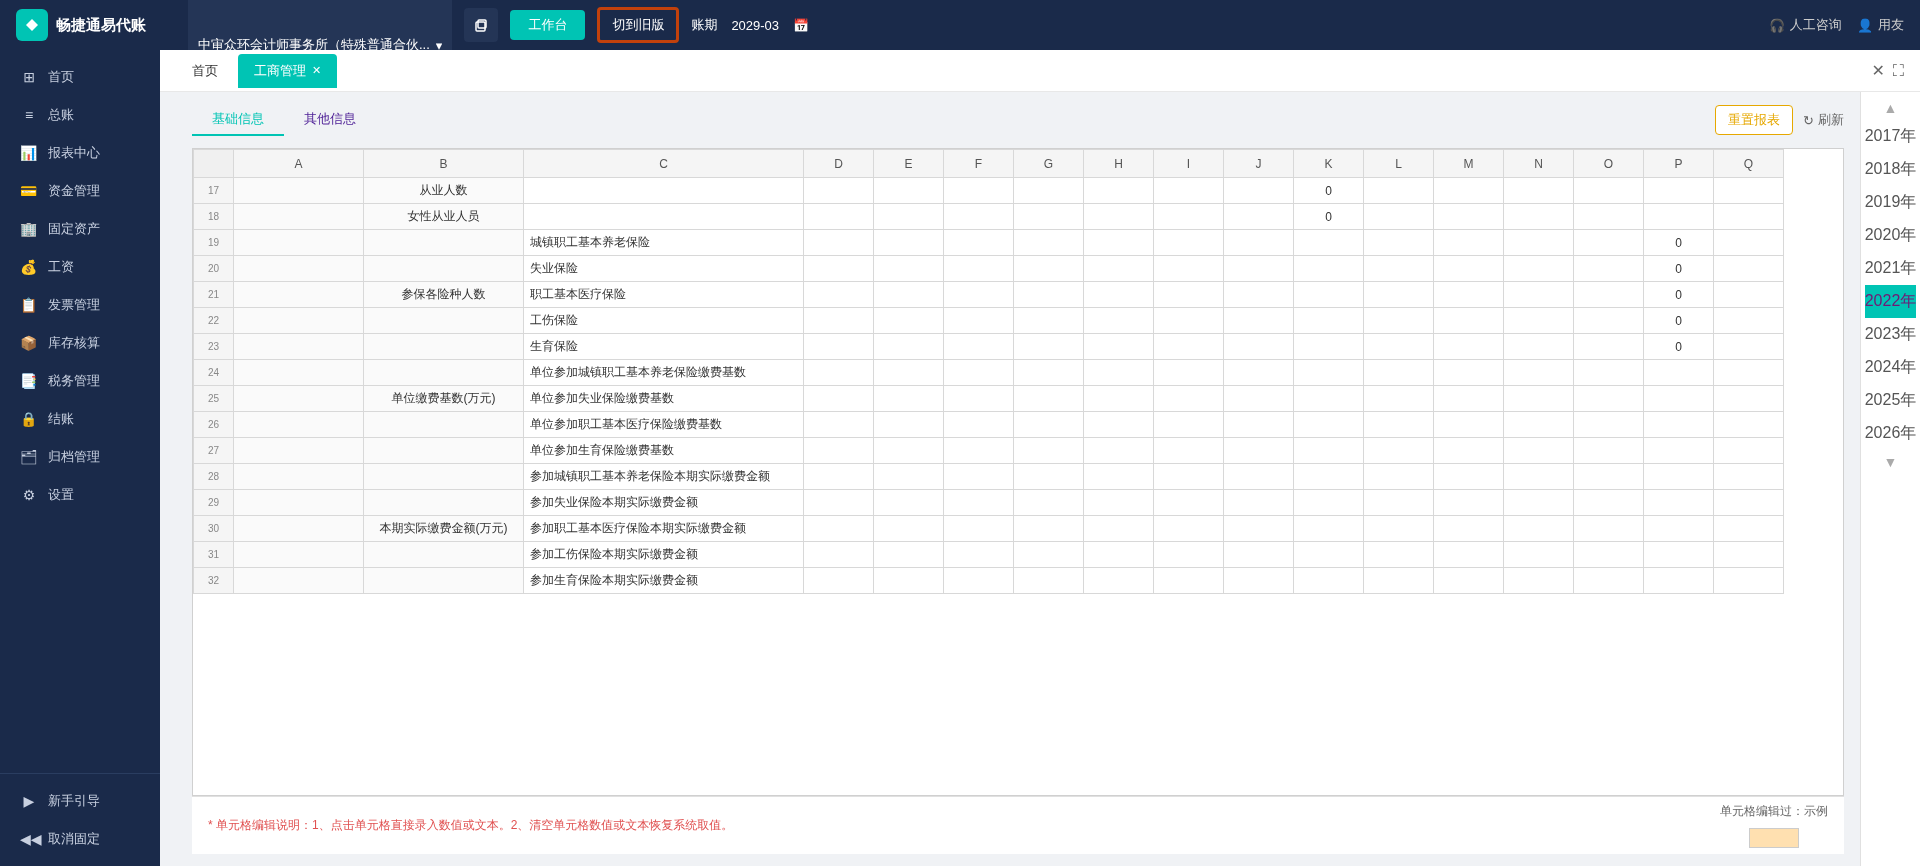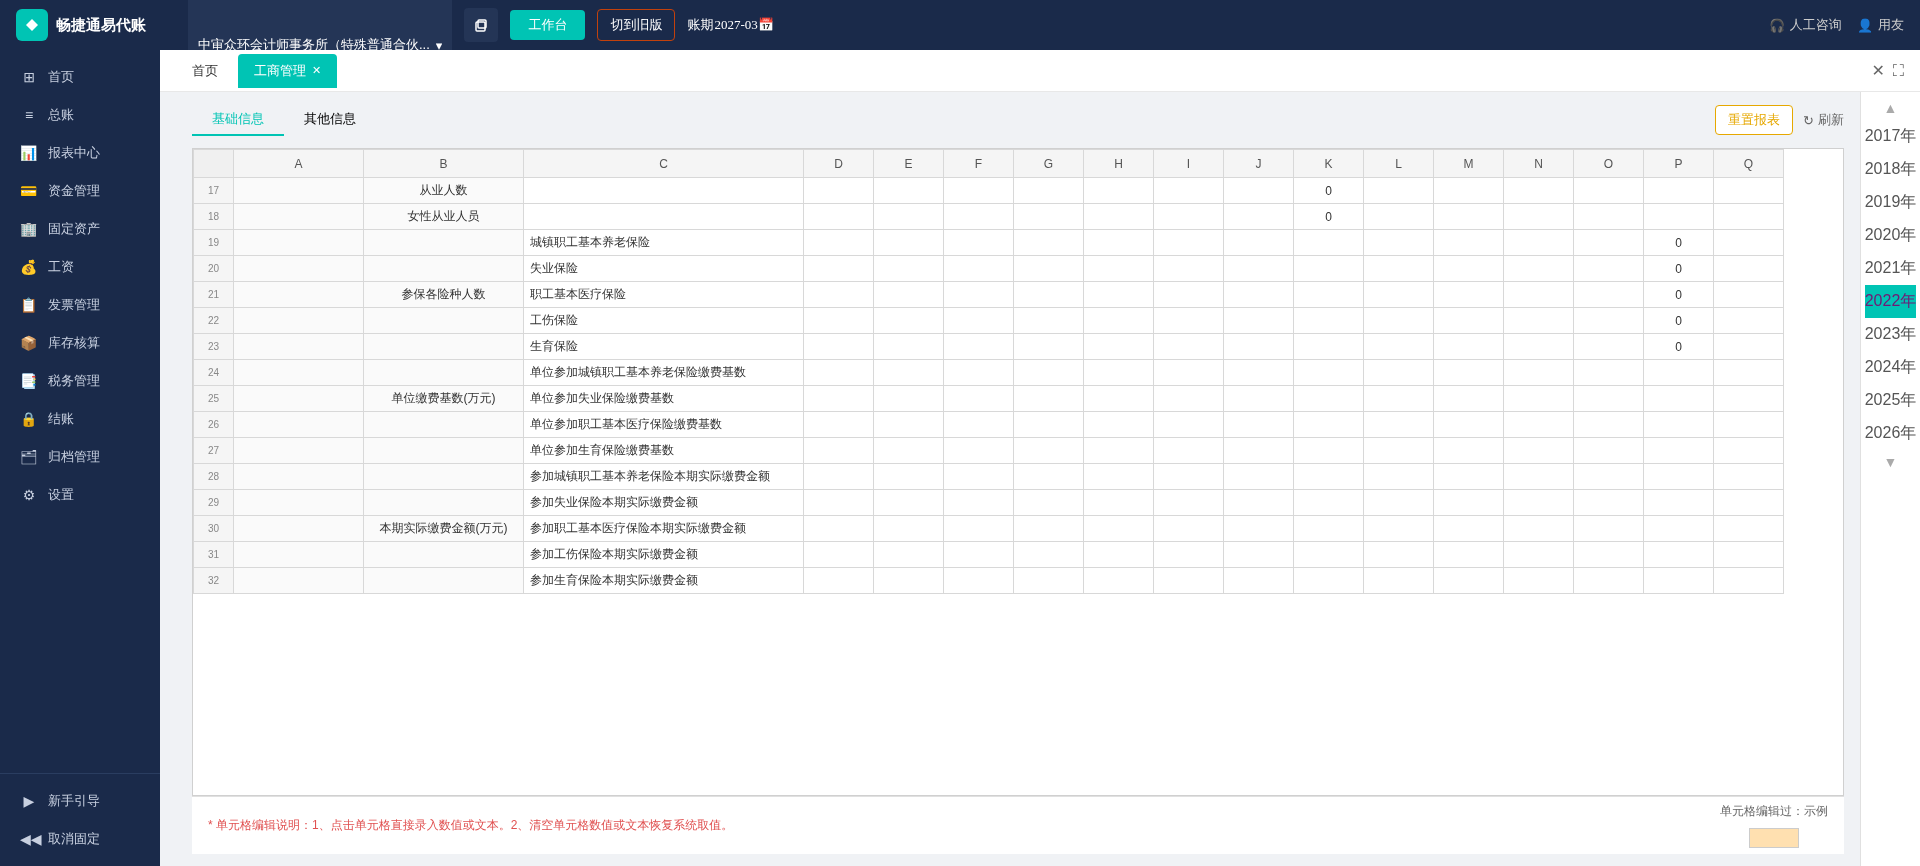--- a/index.html
+++ b/index.html
@@ -21,24 +21,24 @@
     .company-selector span { overflow: hidden; text-overflow: ellipsis; white-space: nowrap; margin-top: 40px; }
     .top-icon-btn {
       width: 34px; height: 34px; background: #243556; border-radius: 4px;
       display: flex; align-items: center; justify-content: center; cursor: pointer; color: #fff;
     }
     .workspace-btn {
       background: #00c4b4; color: #fff; border: none; border-radius: 4px;
       padding: 6px 18px; font-size: 13px; cursor: pointer;
     }
     .old-version-btn {
-      background: transparent; color: #fff; border: 1px solid #c2410c;
+      background: transparent; color: #fff; border: 3px solid #c2410c;
       border-radius: 4px; padding: 6px 12px; font-size: 13px; cursor: pointer;
     }
-    .period-info { color: #fff; font-size: 13px; display: flex; align-items: center; gap: 1px; font-family: Liberation Serif, serif; }
+    .period-info { color: #fff; font-size: 13px; display: flex; align-items: center; gap: 14px; }
     .spacer { flex: 1; }
     .top-right { display: flex; align-items: center; gap: 16px; color: #ccc; font-size: 13px; }
     .top-right-item { display: flex; align-items: center; gap: 4px; cursor: pointer; }
 
     
     .main-layout { display: flex; height: calc(866px - 50px); }
 
     
     .sidebar {
       width: 160px; background: #1a2a4a; display: flex; flex-direction: column;
@@ -74,21 +74,21 @@
     .tab-actions { margin-left: auto; display: flex; gap: 8px; }
     .tab-action-btn { background: none; border: none; cursor: pointer; color: #666; font-size: 16px; }
 
     
     .page-content { flex: 1; display: flex; overflow: hidden; padding-left: 16px; }
     .page-inner { flex: 1; display: flex; flex-direction: column; padding: 12px 16px; overflow: hidden; }
 
     
     .sub-tabs { display: flex; align-items: center; margin-bottom: 12px; gap: 0; }
     .sub-tab {
-      padding: 6px 20px; cursor: pointer; font-size: 13px; color: #000000;
+      padding: 6px 20px; cursor: pointer; font-size: 13px; color: #4c1d95;
       border-bottom: 2px solid transparent;
     }
     .sub-tab.active { color: #00c4b4; border-bottom: 2px solid #00c4b4; font-weight: 500; }
     .sub-tab-spacer { flex: 1; }
     .reset-report-btn {
       border: 1px solid #e6a800; color: #e6a800; background: #fff;
       border-radius: 4px; padding: 5px 12px; cursor: pointer; font-size: 13px;
     }
     .refresh-btn {
       background: none; border: none; color: #666; cursor: pointer; font-size: 13px;
@@ -170,21 +170,21 @@
         <rect x="3" y="5" width="9" height="9" rx="1" fill="none" stroke="white" stroke-width="1.5"></rect>
         <rect x="5" y="3" width="8" height="8" rx="1" fill="none" stroke="white" stroke-width="1.5"></rect>
       </svg>
   </div>
 
   <button class="workspace-btn">工作台</button>
   <button class="old-version-btn">切到旧版</button>
 
   <div class="period-info">
     <span>账期</span>
-    <span>2027-03</span>
+    <span>2029-03</span>
     <span style="cursor:pointer;">📅</span>
   </div>
 
   <div class="spacer"></div>
 
   <div class="top-right">
     <div class="top-right-item">
       <span>🎧</span>
       <span>人工咨询</span>
     </div>

